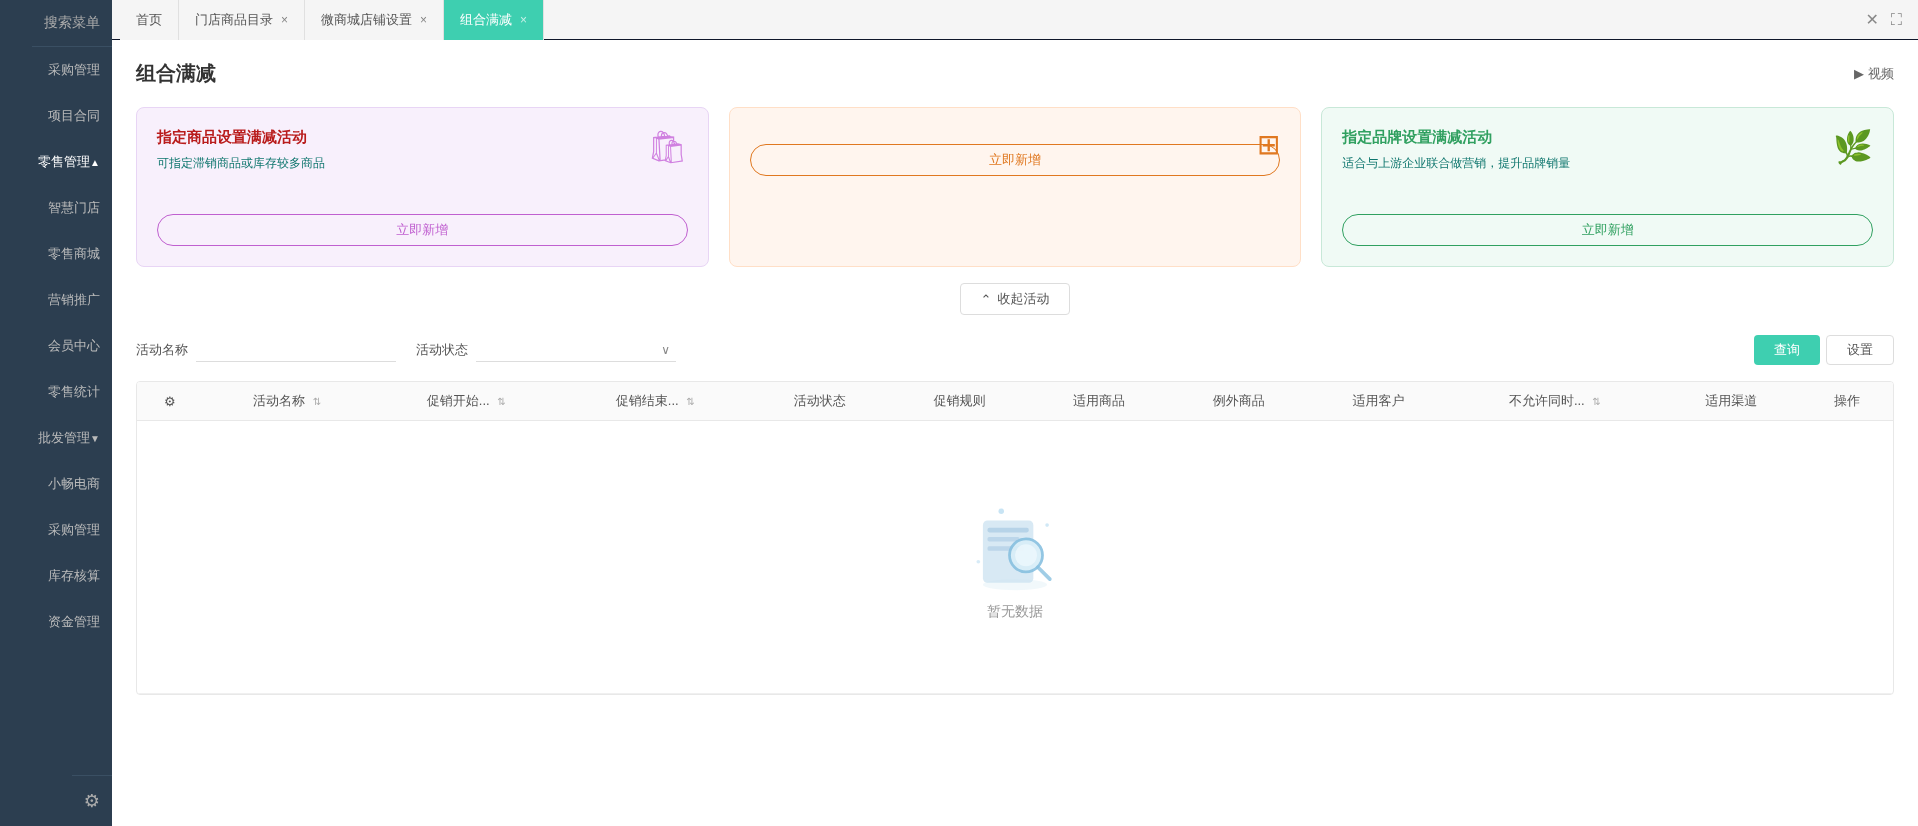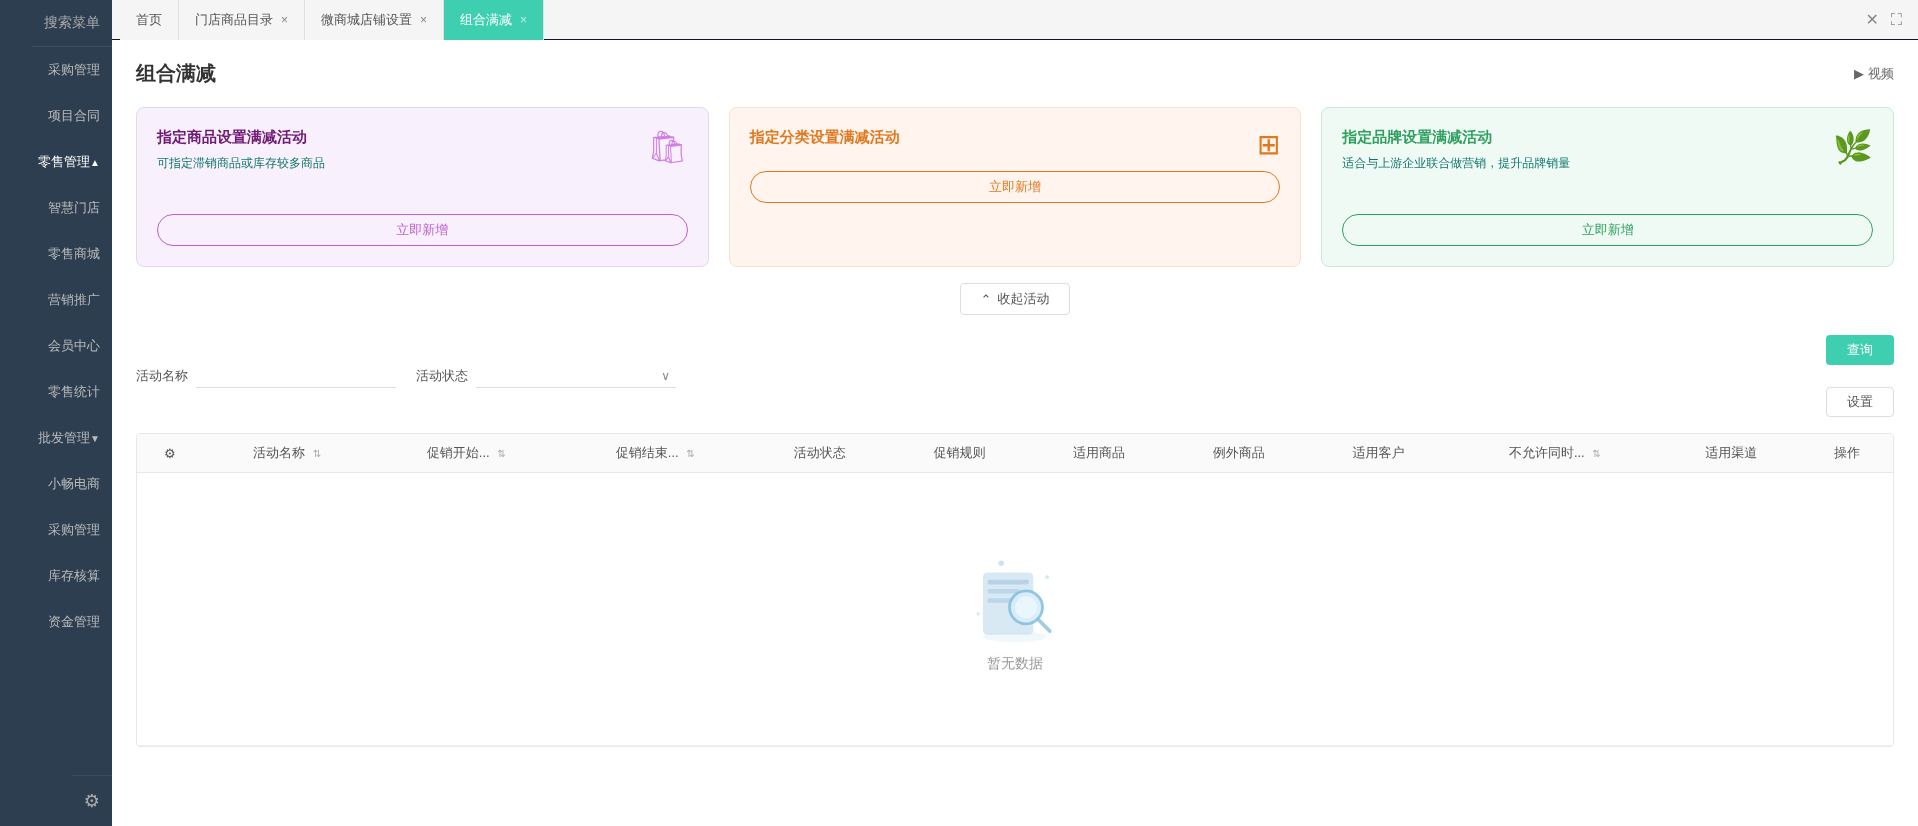--- a/index.html
+++ b/index.html
@@ -143,21 +143,21 @@
     }
     .card.purple { background: #f8f0fc; border: 1px solid #e8d5f5; }
     .card.orange { background: #fff5ee; border: 1px solid #ffdfc7; }
     .card.green { background: #f0faf5; border: 1px solid #c8e8d8; }
 
     .card-title {
       font-size: 15px;
       font-weight: 600;
       margin-bottom: 8px;
     }
-    .card.purple .card-title { color: #701a75; }
+    .card.purple .card-title { color: #b91c1c; }
     .card.orange .card-title { color: #e07820; }
     .card.green .card-title { color: #30a060; }
 
     .card-desc {
       font-size: 12px;
       color: #0f766e;
       flex: 1;
     }
     .card-icon {
       position: absolute;
@@ -254,22 +254,22 @@
       right: 6px;
       top: 50%;
       transform: translateY(-50%);
       font-size: 12px;
       color: #888;
       pointer-events: none;
     }
     .search-buttons {
       margin-left: auto;
       display: flex;
-      flex-direction: column;
-      gap: 22px;
+      flex-direction: row;
+      gap: 6px;
     }
     .btn-query {
       background: #3ecfb0;
       color: #fff;
       border: none;
       padding: 6px 20px;
       border-radius: 4px;
       font-size: 13px;
       cursor: pointer;
       white-space: nowrap;
@@ -429,21 +429,20 @@
 
       <div class="card purple">
         <span class="card-icon">🛍</span>
         <div class="card-title">指定商品设置满减活动</div>
         <div class="card-desc">可指定滞销商品或库存较多商品</div>
         <button class="card-btn">立即新增</button>
       </div>
 
       <div class="card orange">
         <span class="card-icon" style="color:#e07820; font-size:28px;">⊞</span>
-        <div class="card-title">指定分类设置满减活动</div>
         <button class="card-btn">立即新增</button>
       </div>
 
       <div class="card green">
         <span class="card-icon">🌿</span>
         <div class="card-title">指定品牌设置满减活动</div>
         <div class="card-desc">适合与上游企业联合做营销，提升品牌销量</div>
         <button class="card-btn">立即新增</button>
       </div>
 

